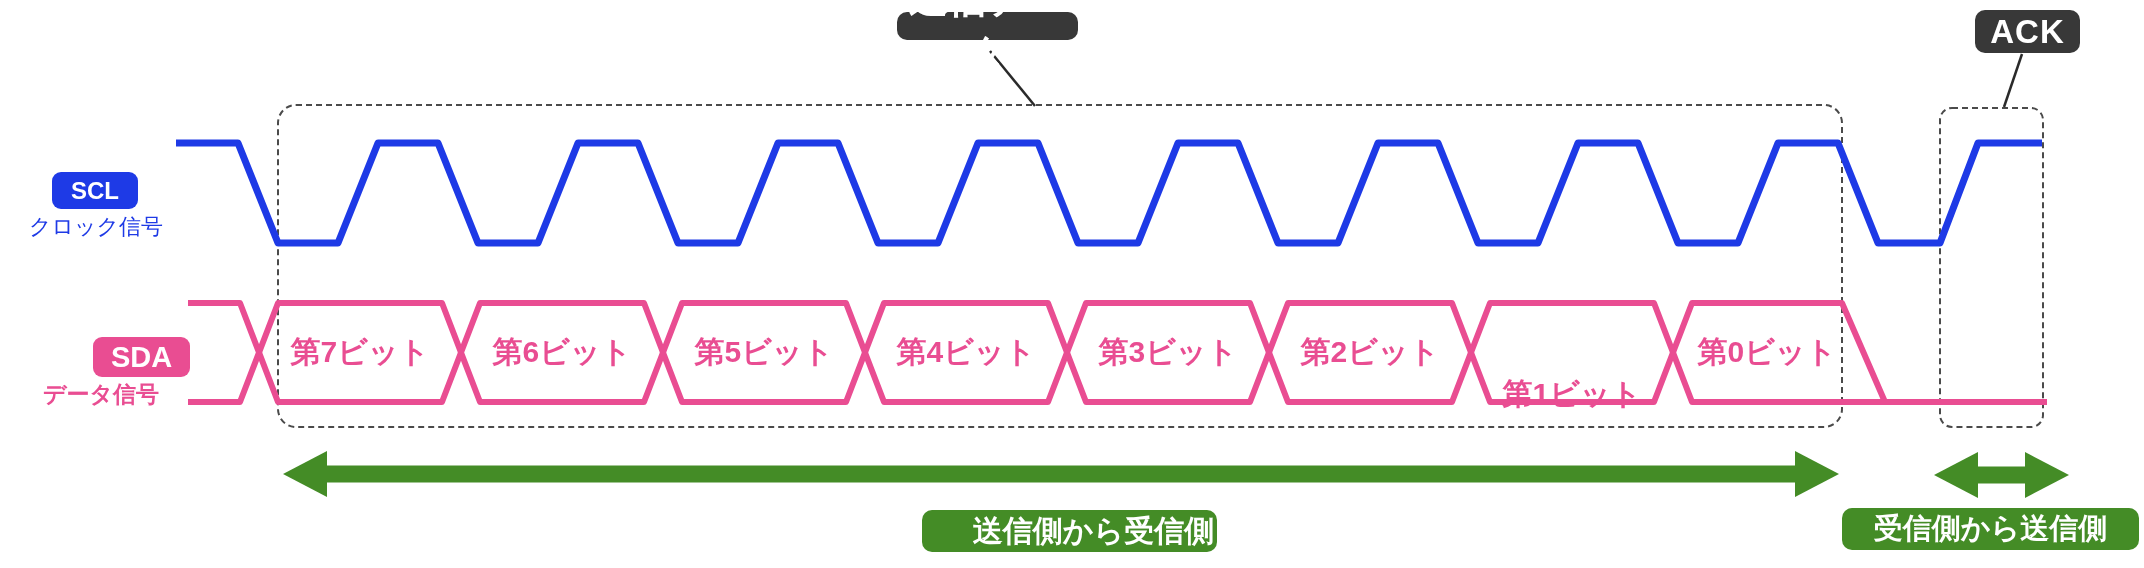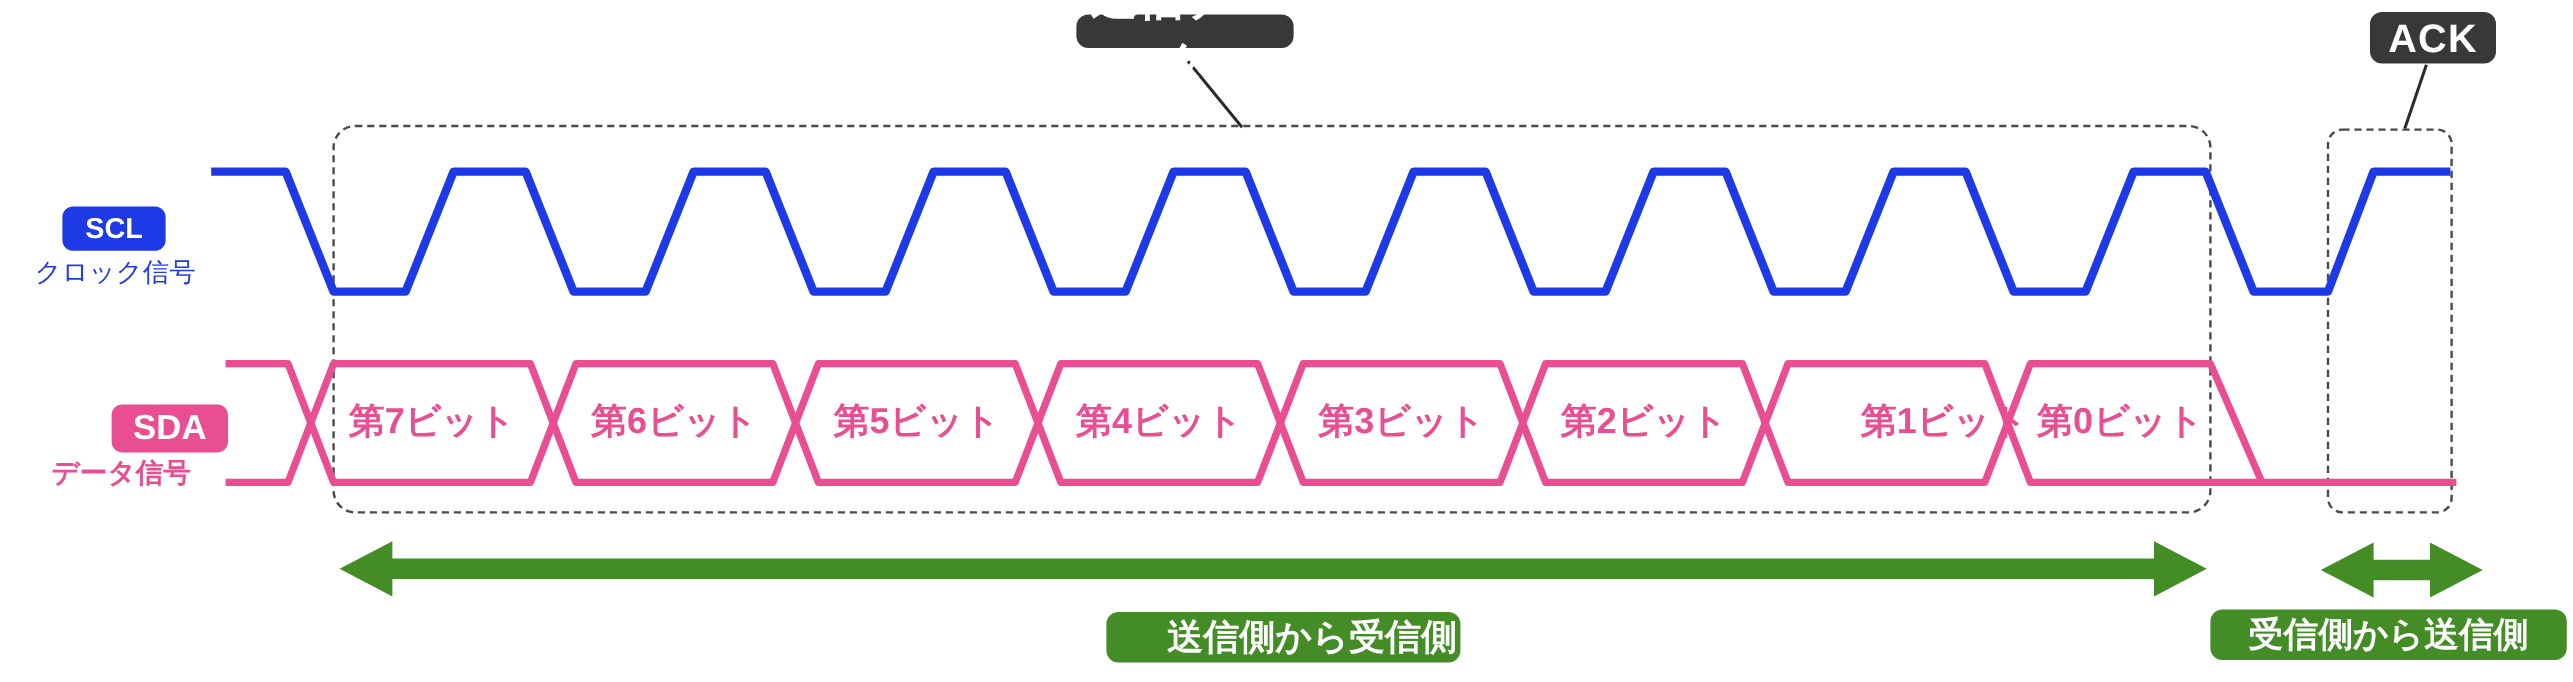--- a/index.html
+++ b/index.html
@@ -83,20 +83,20 @@
   <div id="sda-badge" class="badge badge-pink">SDA</div>
   <div id="sda-caption">データ信号</div>
 
   <div id="bit-labels">
       <div class="bit-label" style="left: 270px;">第7ビット</div>
       <div class="bit-label" style="left: 472px;">第6ビット</div>
       <div class="bit-label" style="left: 674px;">第5ビット</div>
       <div class="bit-label" style="left: 876px;">第4ビット</div>
       <div class="bit-label" style="left: 1078px;">第3ビット</div>
       <div class="bit-label" style="left: 1280px;">第2ビット</div>
-      <div class="bit-label" style="left: 1530px;">第1ビット</div>
+      <div class="bit-label" style="left: 1482px; margin-top: 42px;">第1ビット</div>
       <div class="bit-label" style="left: 1677px;">第0ビット</div>
     </div>
 
   <div id="main-direction-label" class="badge badge-green">送信側から受信側</div>
   <div id="ack-direction-label" class="badge badge-green">受信側から送信側</div>
 
 </div>
 
 </body></html>

